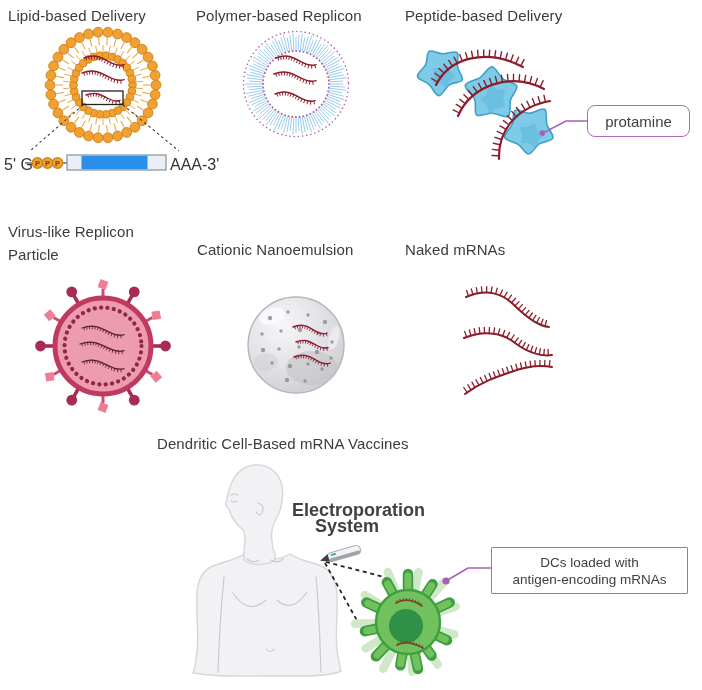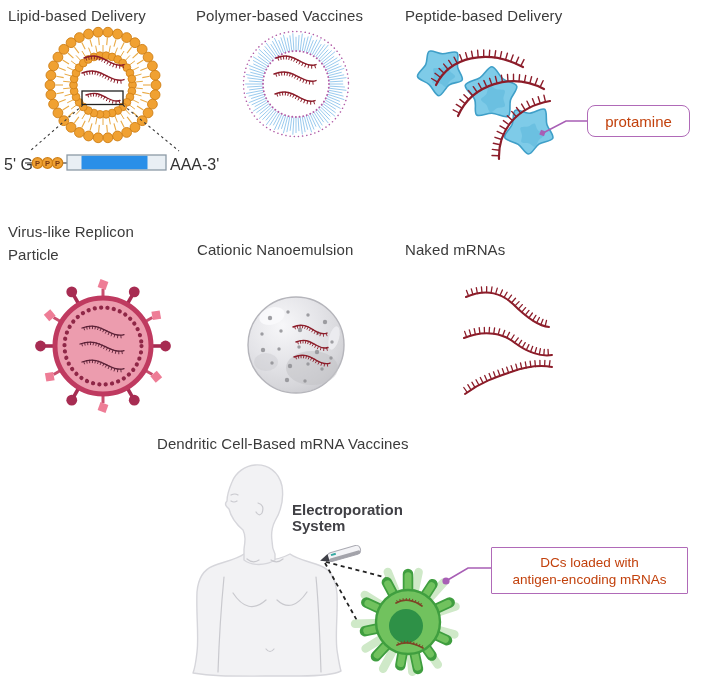--- a/index.html
+++ b/index.html
@@ -4,24 +4,24 @@
 <style>
   *{box-sizing:border-box}
   html,body{margin:0;padding:0;background:#fff}
   .canvas{position:relative;width:702px;height:690px;background:#fff;overflow:hidden;
           font-family:"Liberation Sans","DejaVu Sans",sans-serif;}
   #art{position:absolute;left:0;top:0;display:block}
   .title{position:absolute;font-size:15px;font-weight:500;color:#3b3b3b;
          letter-spacing:.1px;line-height:23px}
   .title span{display:block}
   .callout{position:absolute;background:#fff;border:1.6px solid #b06ab8;display:flex;
-           flex-direction:column;align-items:center;justify-content:center;color:#c2410c;text-align:left}
+           flex-direction:column;align-items:center;justify-content:center;color:#404040;text-align:left}
   #box-protamine{border-radius:8px;font-size:15px}
   #box-dc{border-radius:1px;font-size:13.5px;line-height:17px}
-  .dev-label{position:absolute;font-size:15px;font-weight:700;color:#404045;line-height:16px}
+  .dev-label{position:absolute;text-align:center;font-size:18px;font-weight:700;color:#404045;line-height:16px}
   .dev-label span{display:block}
   .seq{position:absolute;font-size:16px;color:#333;white-space:nowrap}
 </style>
 </head>
 <body>
 
 <div class="canvas">
   <svg id="art" width="702" height="690" viewBox="0 0 702 690">
       <defs>
         <radialGradient id="gEmul" cx="36%" cy="30%" r="78%">
@@ -456,21 +456,21 @@
         <path d="M397,645 C405,641 414,643 423,648" fill="none" stroke="#7d4526" stroke-width="1.7" stroke-linecap="round"></path>
         <path d="M398.6,644.3L398.0,642.6M401.5,643.4L401.2,641.6M404.5,642.9L404.4,641.1M407.5,642.9L407.6,641.1M410.4,643.3L410.8,641.5M413.4,643.9L413.9,642.2M416.2,644.8L416.9,643.2M419.0,646.0L419.8,644.4M421.7,647.3L422.5,645.7" fill="none" stroke="#7d4526" stroke-width="1" stroke-linecap="round"></path>
       </g>
       <g>
         <path d="M446,581 L468,568 L491,568" fill="none" stroke="#a85fb5" stroke-width="1.7"></path>
         <circle cx="446" cy="581" r="3.6" fill="#a85fb5"></circle>
       </g>
     </svg>
 
   <div class="title" style="left:8px;top:4px;width:190px">Lipid-based Delivery</div>
-  <div class="title" style="left:196px;top:4px;width:194px">Polymer-based Vaccines</div>
+  <div class="title" style="left:196px;top:4px;width:194px">Polymer-based Replicon</div>
   <div class="title" style="left:405px;top:4px;width:195px">Peptide-based Delivery</div>
 
   <div class="title" style="left:8px;top:220px;width:190px">
     <span>Virus-like Replicon</span>
     <span>Particle</span>
   </div>
   <div class="title" style="left:197px;top:238px;width:196px">Cationic Nanoemulsion</div>
   <div class="title" style="left:405px;top:238px;width:195px">Naked mRNAs</div>
 
   <div class="title" style="left:157px;top:432px;width:300px">Dendritic Cell-Based mRNA Vaccines</div>

